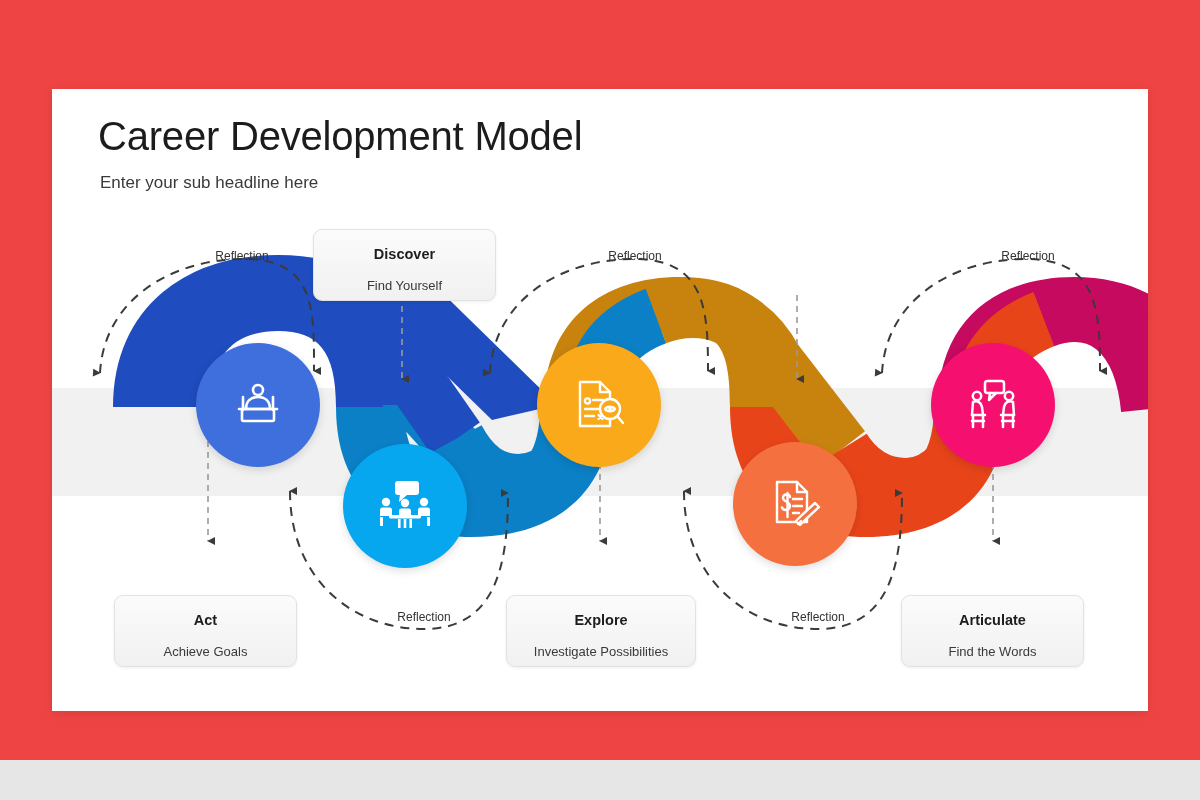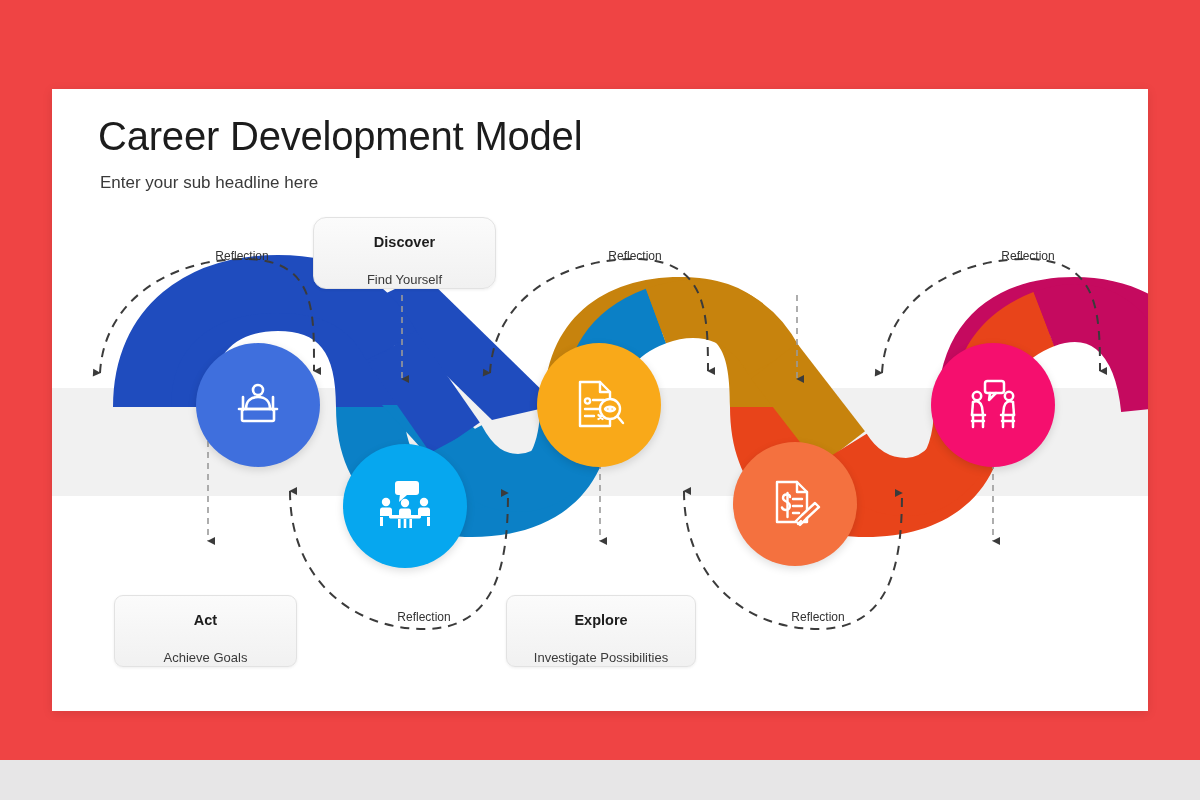--- a/index.html
+++ b/index.html
@@ -75,21 +75,21 @@
     font-weight: bold;
     color: #1d1d1d;
     line-height: 20px;
     white-space: nowrap;
   }
   .card .s {
     font-size: 13px;
     font-weight: 400;
     color: #3a3a3a;
     line-height: 19px;
-    margin-top: 18px;
+    margin-top: 12px;
     white-space: nowrap;
   }
   .reflabel {
     position: absolute;
     font-size: 12px;
     color: #333333;
     text-align: center;
     white-space: nowrap;
   }
   .node {
@@ -264,36 +264,40 @@
             <path d="M47 23 C43 21 39 23 38 28 L37 36"></path>
             <path d="M47 23 L48 36"></path>
             <path d="M35 36 L48 36"></path>
             <path d="M37 36 L37 48 M47 36 L47 48"></path>
             <path d="M36 42 L48 42"></path>
           </svg>
         </span>
       </div>
     </div>
 
-    <div class="card" style="left:261px; top:128px; width:183px; height:72px;border-radius:13px;">
+    <div class="card" style="left:261px; top:140px; width:183px; height:72px;">
       <div class="t">Discover</div>
       <div class="s">Find Yourself</div>
     </div>
 
 
     <div class="card" style="left:62px; top:506px; width:183px; height:72px;">
       <div class="t">Act</div>
       <div class="s">Achieve Goals</div>
     </div>
 
     <div class="card" style="left:454px; top:506px; width:190px; height:72px;">
       <div class="t">Explore</div>
       <div class="s">Investigate Possibilities</div>
     </div>
 
+    <div class="card" style="left:849px; top:506px; width:183px; height:72px;">
+      <div class="t">Articulate</div>
+      <div class="s">Find the Words</div>
+    </div>
 
     <div class="reflabel" style="left:95px; top:160px; width:190px;">Reflection</div>
     <div class="reflabel" style="left:277px; top:521px; width:190px;">Reflection</div>
     <div class="reflabel" style="left:488px; top:160px; width:190px;">Reflection</div>
     <div class="reflabel" style="left:671px; top:521px; width:190px;">Reflection</div>
     <div class="reflabel" style="left:881px; top:160px; width:190px;">Reflection</div>
 
   </div>
 </div>
 

